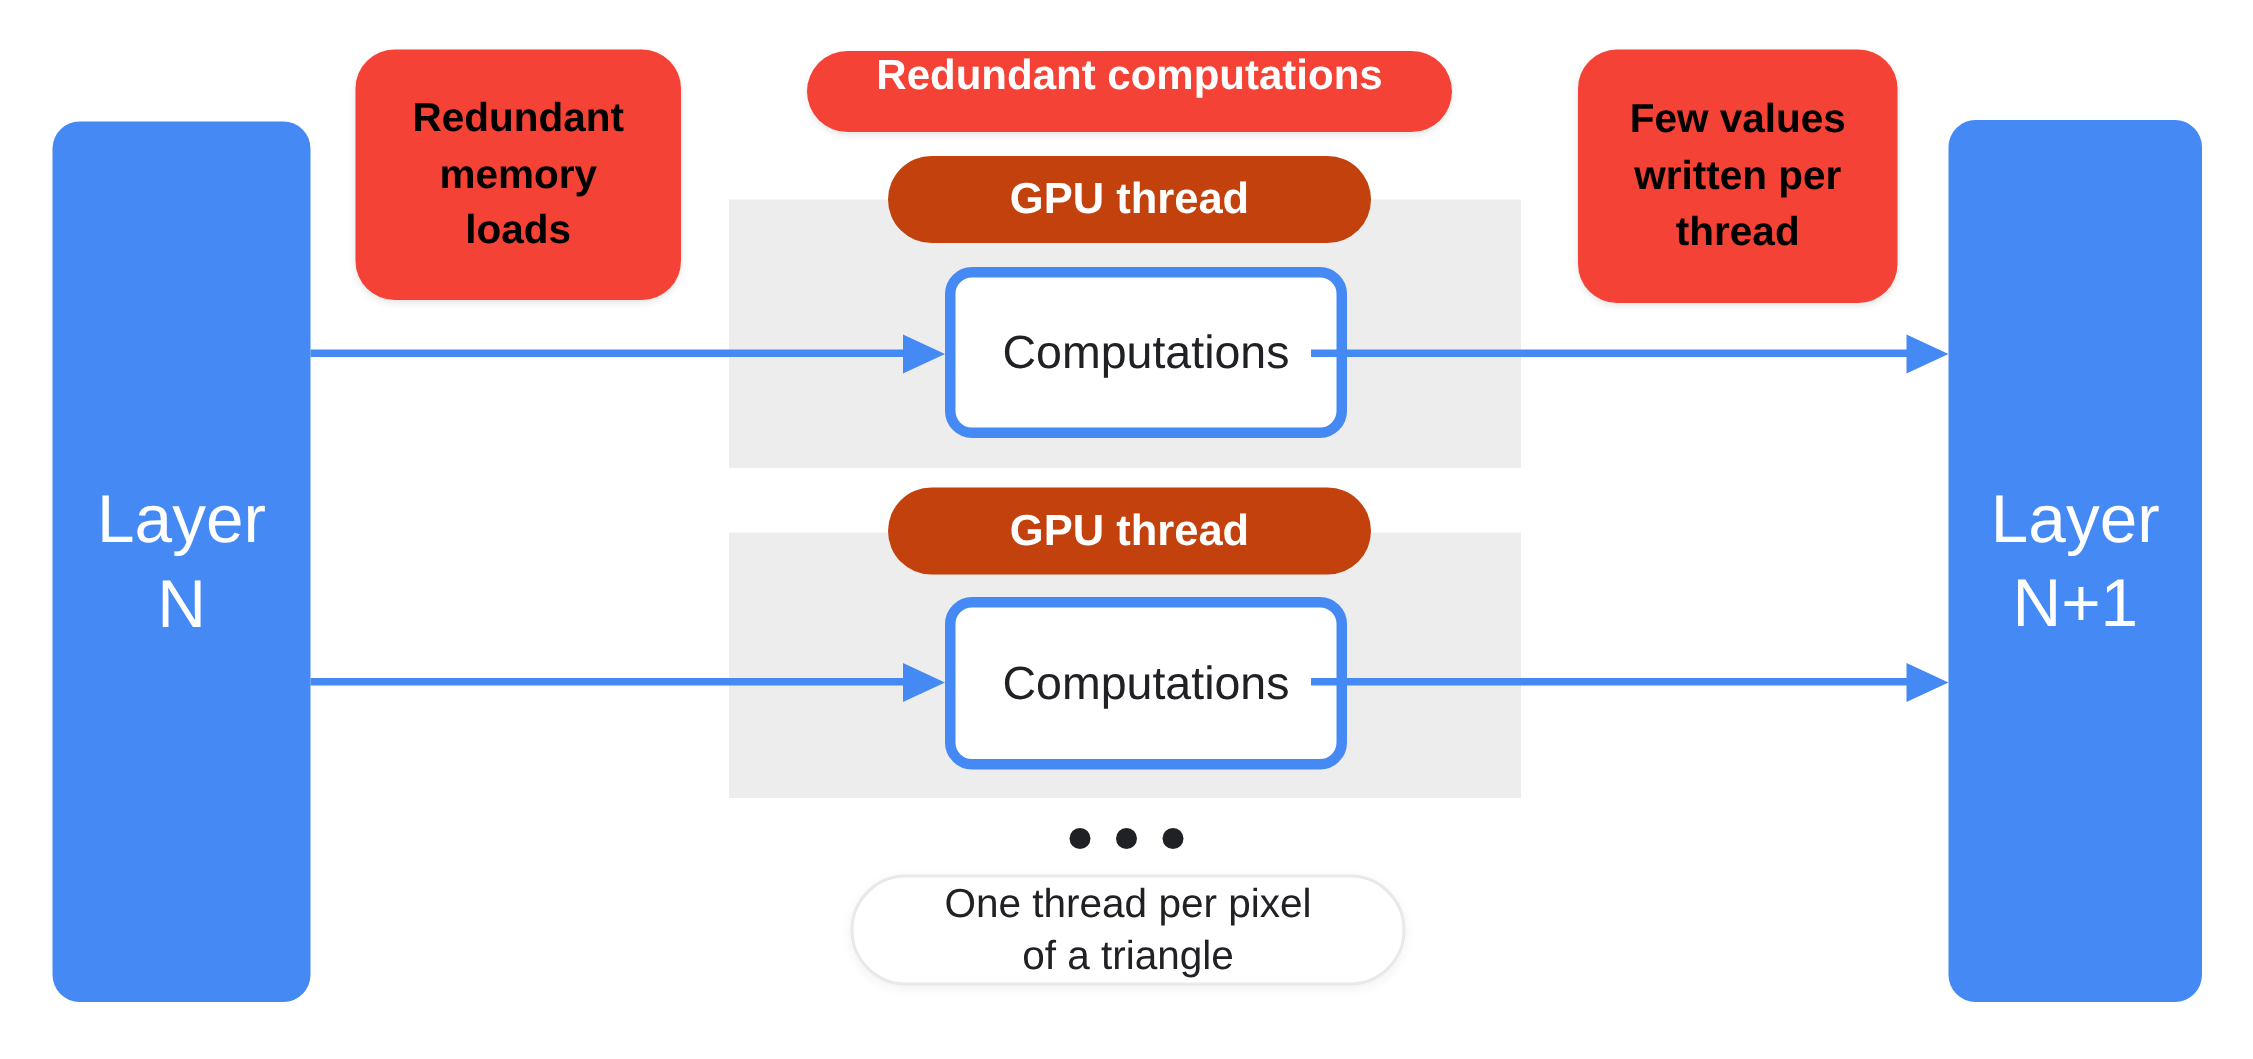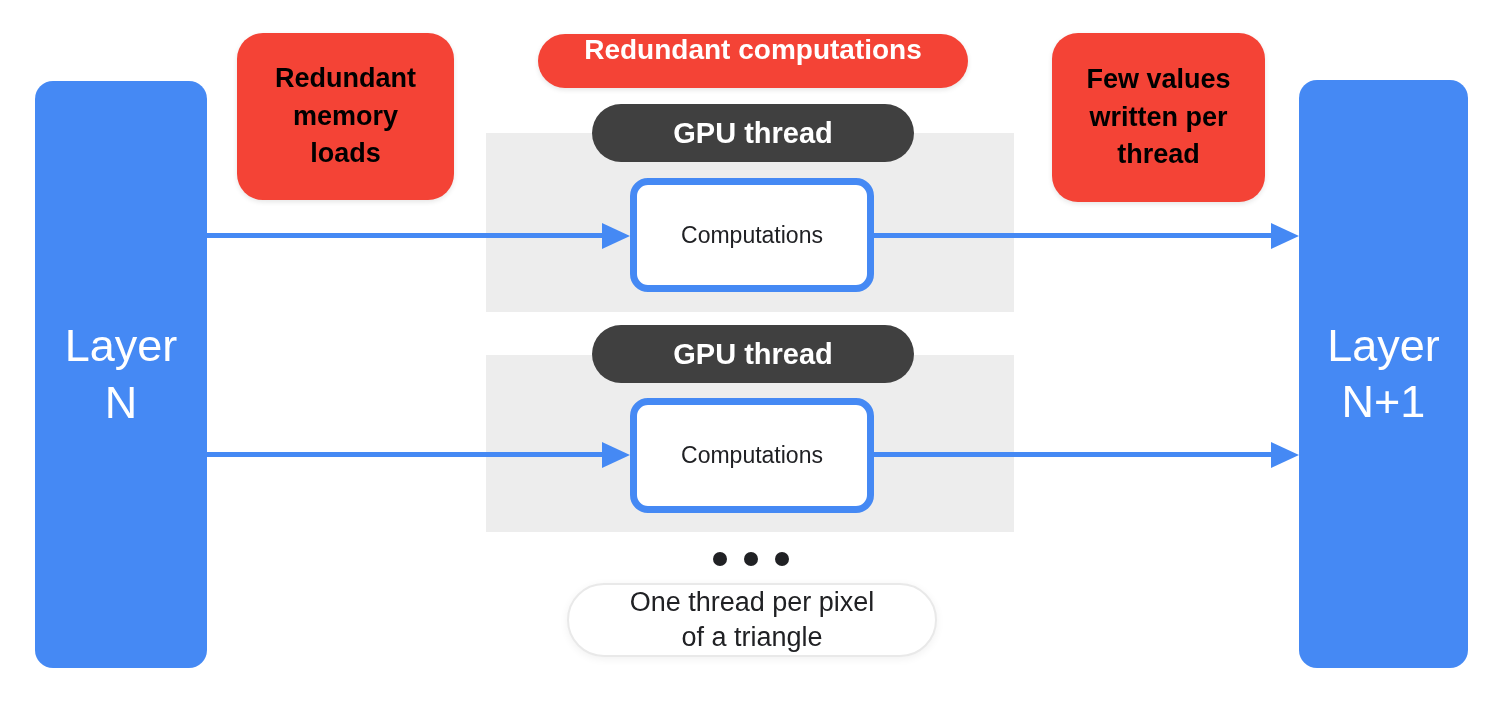--- a/index.html
+++ b/index.html
@@ -62,37 +62,37 @@
     left: 486px; width: 528px;
     background: #EDEDED;
   }
   .band-1 { top: 133px; height: 179px; }
   .band-2 { top: 355px; height: 177px; }
 
   
   .gpu-pill {
     position: absolute;
     left: 592px; width: 322px; height: 58px;
-    background: #404040;
+    background: #c2410c;
     border-radius: 29px;
     color: #ffffff; font-weight: 700; font-size: 29px;
     display: flex; align-items: center; justify-content: center;
   }
   .gpu-pill-1 { top: 104px; }
   .gpu-pill-2 { top: 325px; }
 
   
   .comp-box {
     position: absolute;
-    left: 630px; width: 244px;
+    left: 630px; width: 268px;
     background: #ffffff;
     border: 7px solid #4589F4;
     border-radius: 18px;
     color: #202124;
-    font-size: 23px; font-weight: 400;
+    font-size: 31px; font-weight: 400;
     display: flex; align-items: center; justify-content: center;
   }
   .comp-box-1 { top: 178px; height: 114px; }
   .comp-box-2 { top: 398px; height: 115px; }
 
   
   .arrow {
     position: absolute;
     height: 26px;
   }

